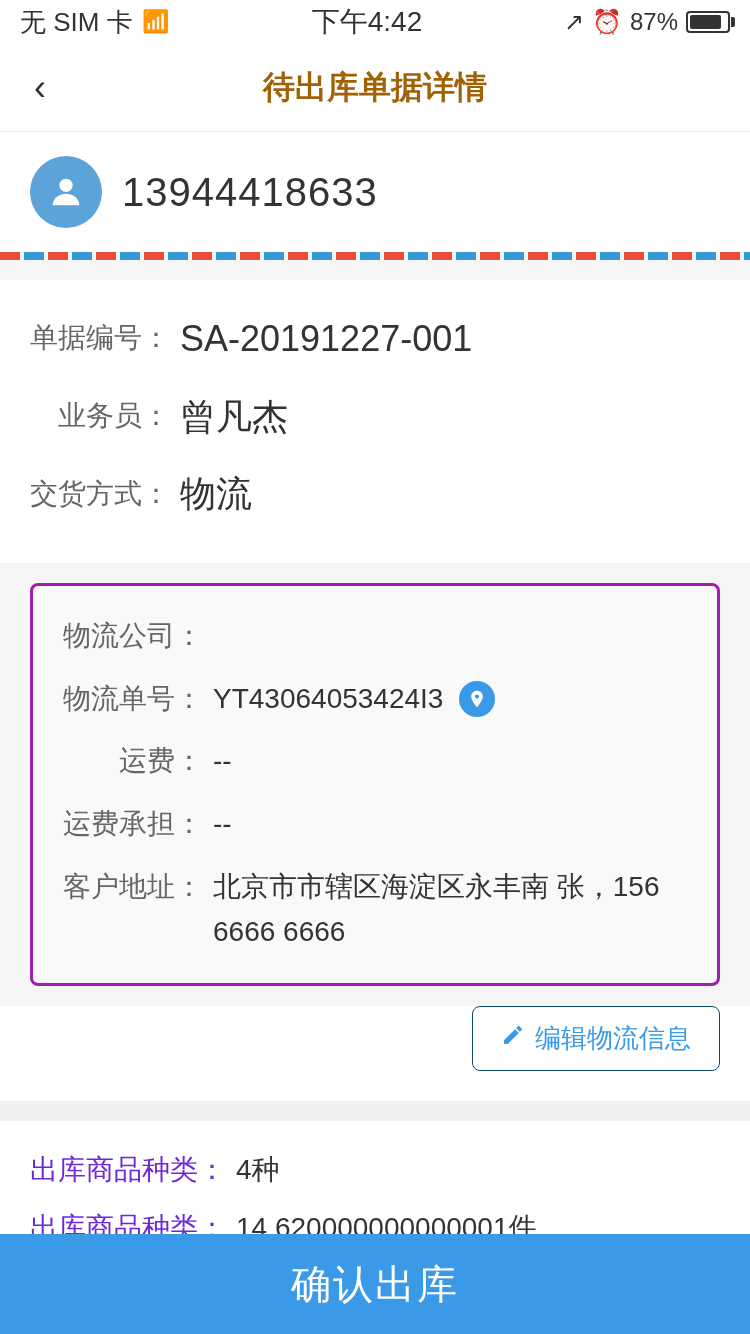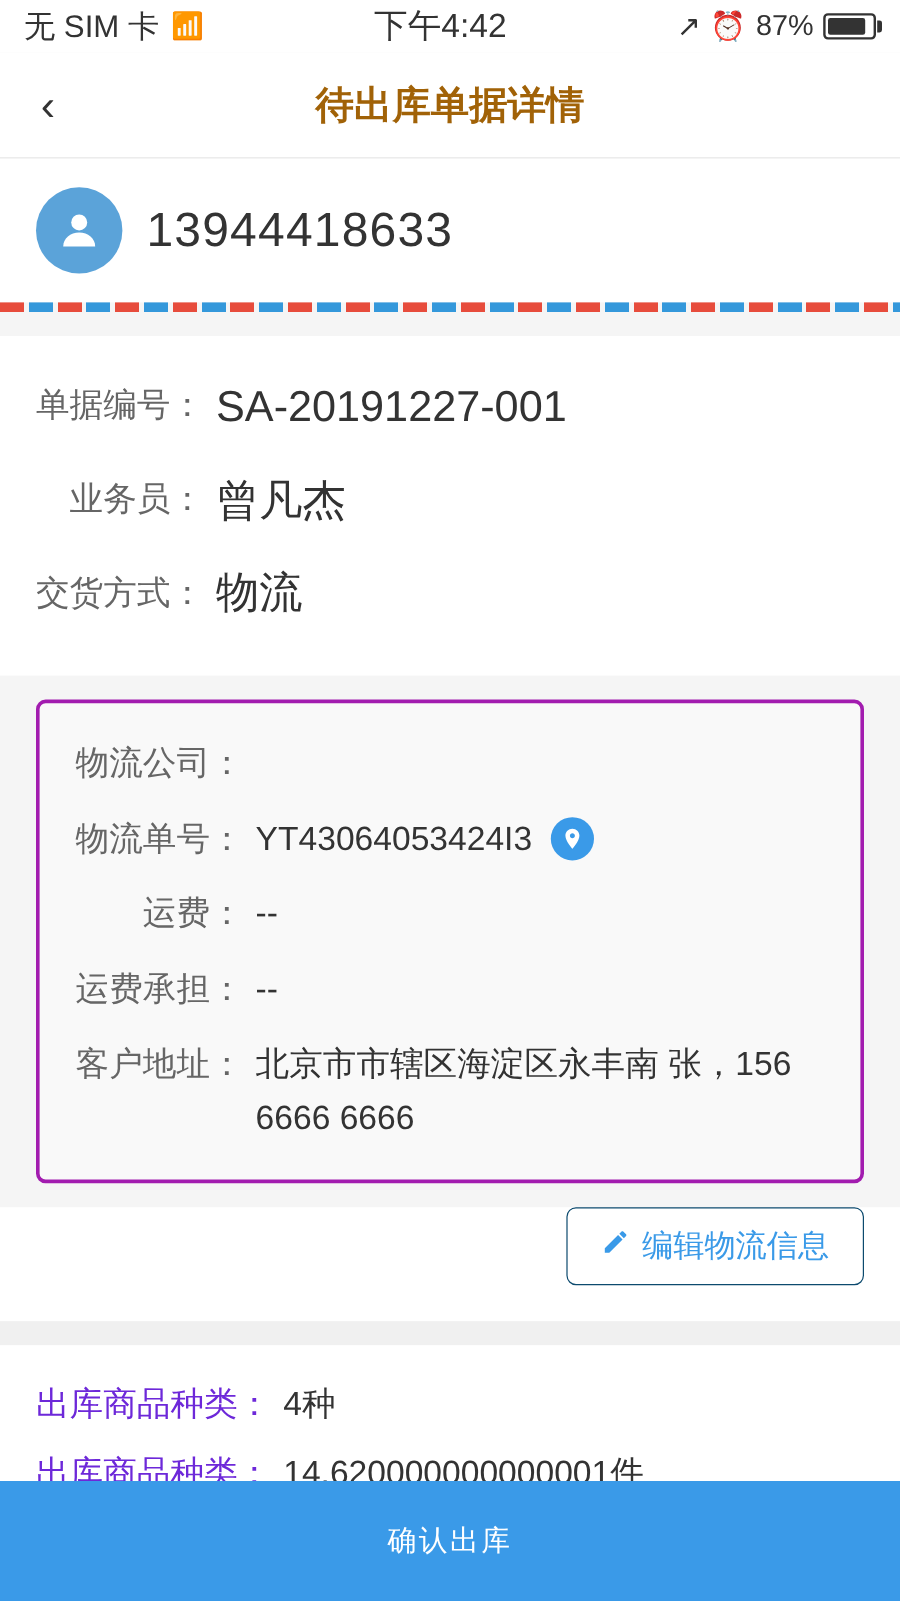--- a/index.html
+++ b/index.html
@@ -270,21 +270,21 @@
       width: 750px;
       height: 100px;
       background: #3a9ae8;
       display: flex;
       align-items: center;
       justify-content: center;
       cursor: pointer;
     }
     .confirm-btn-text {
       color: #fff;
-      font-size: 24px;
+      font-size: 40px;
       font-weight: 500;
       letter-spacing: 2px;
     }
 
     
     .page-wrapper {
       display: flex;
       flex-direction: column;
       min-height: 1334px;
     }

